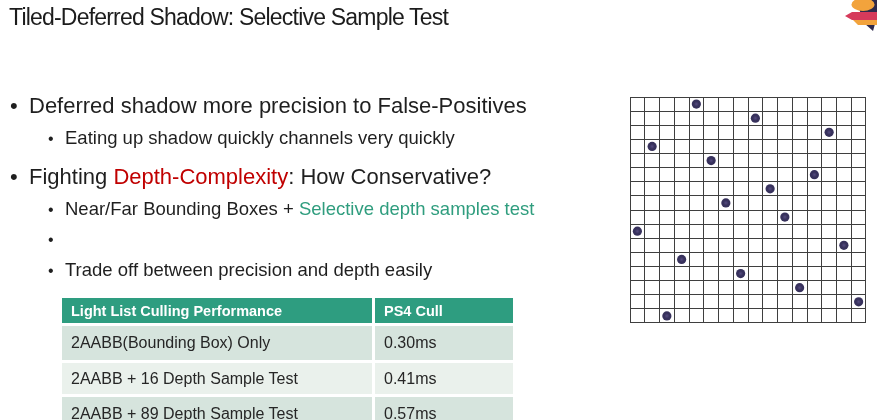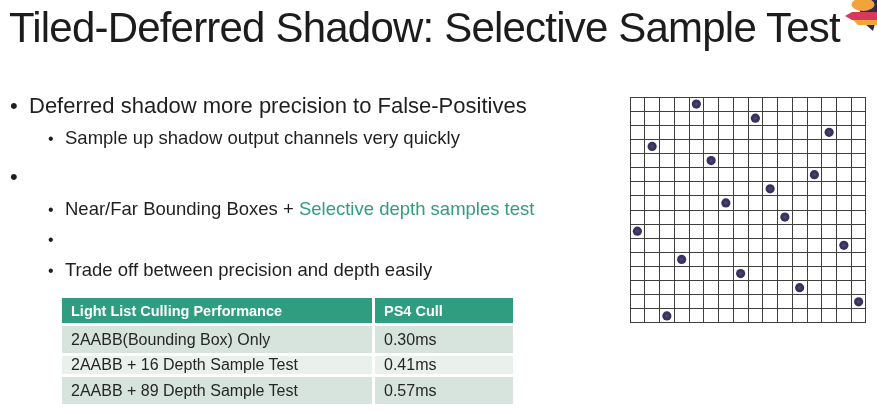--- a/index.html
+++ b/index.html
@@ -2,21 +2,21 @@
 <html style="--text: #1F1F1F; --accent-red: #C00000; --accent-green: #2F9D7E; --table-header-bg: #2E9D80; --table-header-text: #FFFFFF; --table-row-bg-odd: #D6E4DD; --table-row-bg-even: #EAF1EC; --grid-line: #3F3F3F; --sample-dot: #37315C; --sample-dot-center: #554B80; --logo-navy: #2E2A4D; --logo-orange: #F2A33C; --logo-crimson: #D63A5B;"><head>
 <meta charset="utf-8">
 <style>
   html,body{margin:0;padding:0;}
   body{
     width:877px;height:420px;background:#ffffff;position:relative;overflow:hidden;
     font-family:"Liberation Sans","DejaVu Sans",sans-serif;color:var(--text,#1f1f1f);
   }
   .title{
     position:absolute;left:9px;top:4px;width:820px;
-    font-size:42px;font-weight:400;letter-spacing:-0.8px;color:#1c1c1c;white-space:nowrap;
+    font-size:23px;font-weight:400;letter-spacing:-0.8px;color:#1c1c1c;white-space:nowrap;
   }
   .logo{position:absolute;right:-2px;top:0;width:36px;height:34px;}
 
   .bullets{position:absolute;left:10px;top:88px;width:615px;}
   .bullet{display:flex;align-items:baseline;}
   .bullet.l1{font-size:22px;line-height:35px;margin-top:5px;}
   .bullet.l1:first-child{margin-top:0;}
   .bullet.l2{font-size:18.5px;line-height:30px;margin-left:38px;}
   .bullet .marker{flex:0 0 auto;width:19px;}
   .bullet.l2 .marker{width:17px;font-size:16px;}
@@ -24,22 +24,22 @@
   .c-red{color:var(--accent-red,#C00000);}
   .c-green{color:var(--accent-green,#2F9D7E);}
 
   .perf-table{position:absolute;left:62px;top:298px;width:451px;display:flex;flex-direction:column;row-gap:3px;}
   .trow{display:grid;grid-template-columns:310px 138px;column-gap:3px;}
   .tcell{display:flex;align-items:center;padding-left:9px;font-size:16px;color:#262626;}
   .trow.thead .tcell{
     background:var(--table-header-bg,#2E9D80);color:var(--table-header-text,#fff);
     font-weight:bold;font-size:14.5px;height:25px;
   }
-  .trow.odd .tcell{background:var(--table-row-bg-odd,#D6E4DD);height:27px;}
-  .trow.even .tcell{background:var(--table-row-bg-even,#EAF1EC);height:18px;text-align:center;}
+  .trow.odd .tcell{background:var(--table-row-bg-odd,#D6E4DD);height:34px;}
+  .trow.even .tcell{background:var(--table-row-bg-even,#EAF1EC);height:31px;text-align:center;}
 
   .sample-grid{position:absolute;left:630px;top:97px;width:236px;height:226px;}
   .gline{stroke:var(--grid-line,#3F3F3F);stroke-width:1;shape-rendering:crispEdges;}
 </style>
 </head>
 <body>
 
 <div class="title">Tiled-Deferred Shadow: Selective Sample Test</div>
 
 <svg class="logo" viewBox="0 0 36 34" aria-hidden="true">
@@ -49,24 +49,25 @@
   <polygon points="10,20 36,20 36,25 15,25" fill="var(--logo-orange,#F2A33C)"></polygon>
 </svg>
 
 <div class="bullets" id="bullets">
     <div class="bullet l1">
       <span class="marker">•</span>
       <span class="btext"><span>Deferred shadow more precision to False-Positives</span></span>
     </div>
     <div class="bullet l2">
       <span class="marker">•</span>
-      <span class="btext"><span>Sample up shadow output channels very quickly</span></span>
+      <span class="btext"><span>Eating up shadow quickly channels very quickly</span></span>
     </div>
     <div class="bullet l1">
       <span class="marker">•</span>
+      <span class="btext"><span>Fighting </span><span class="c-red">Depth-Complexity</span><span>: How Conservative?</span></span>
     </div>
     <div class="bullet l2">
       <span class="marker">•</span>
       <span class="btext"><span>Near/Far Bounding Boxes + </span><span class="c-green">Selective depth samples test</span></span>
     </div>
     <div class="bullet l2">
       <span class="marker">•</span>
     </div>
     <div class="bullet l2">
       <span class="marker">•</span>

